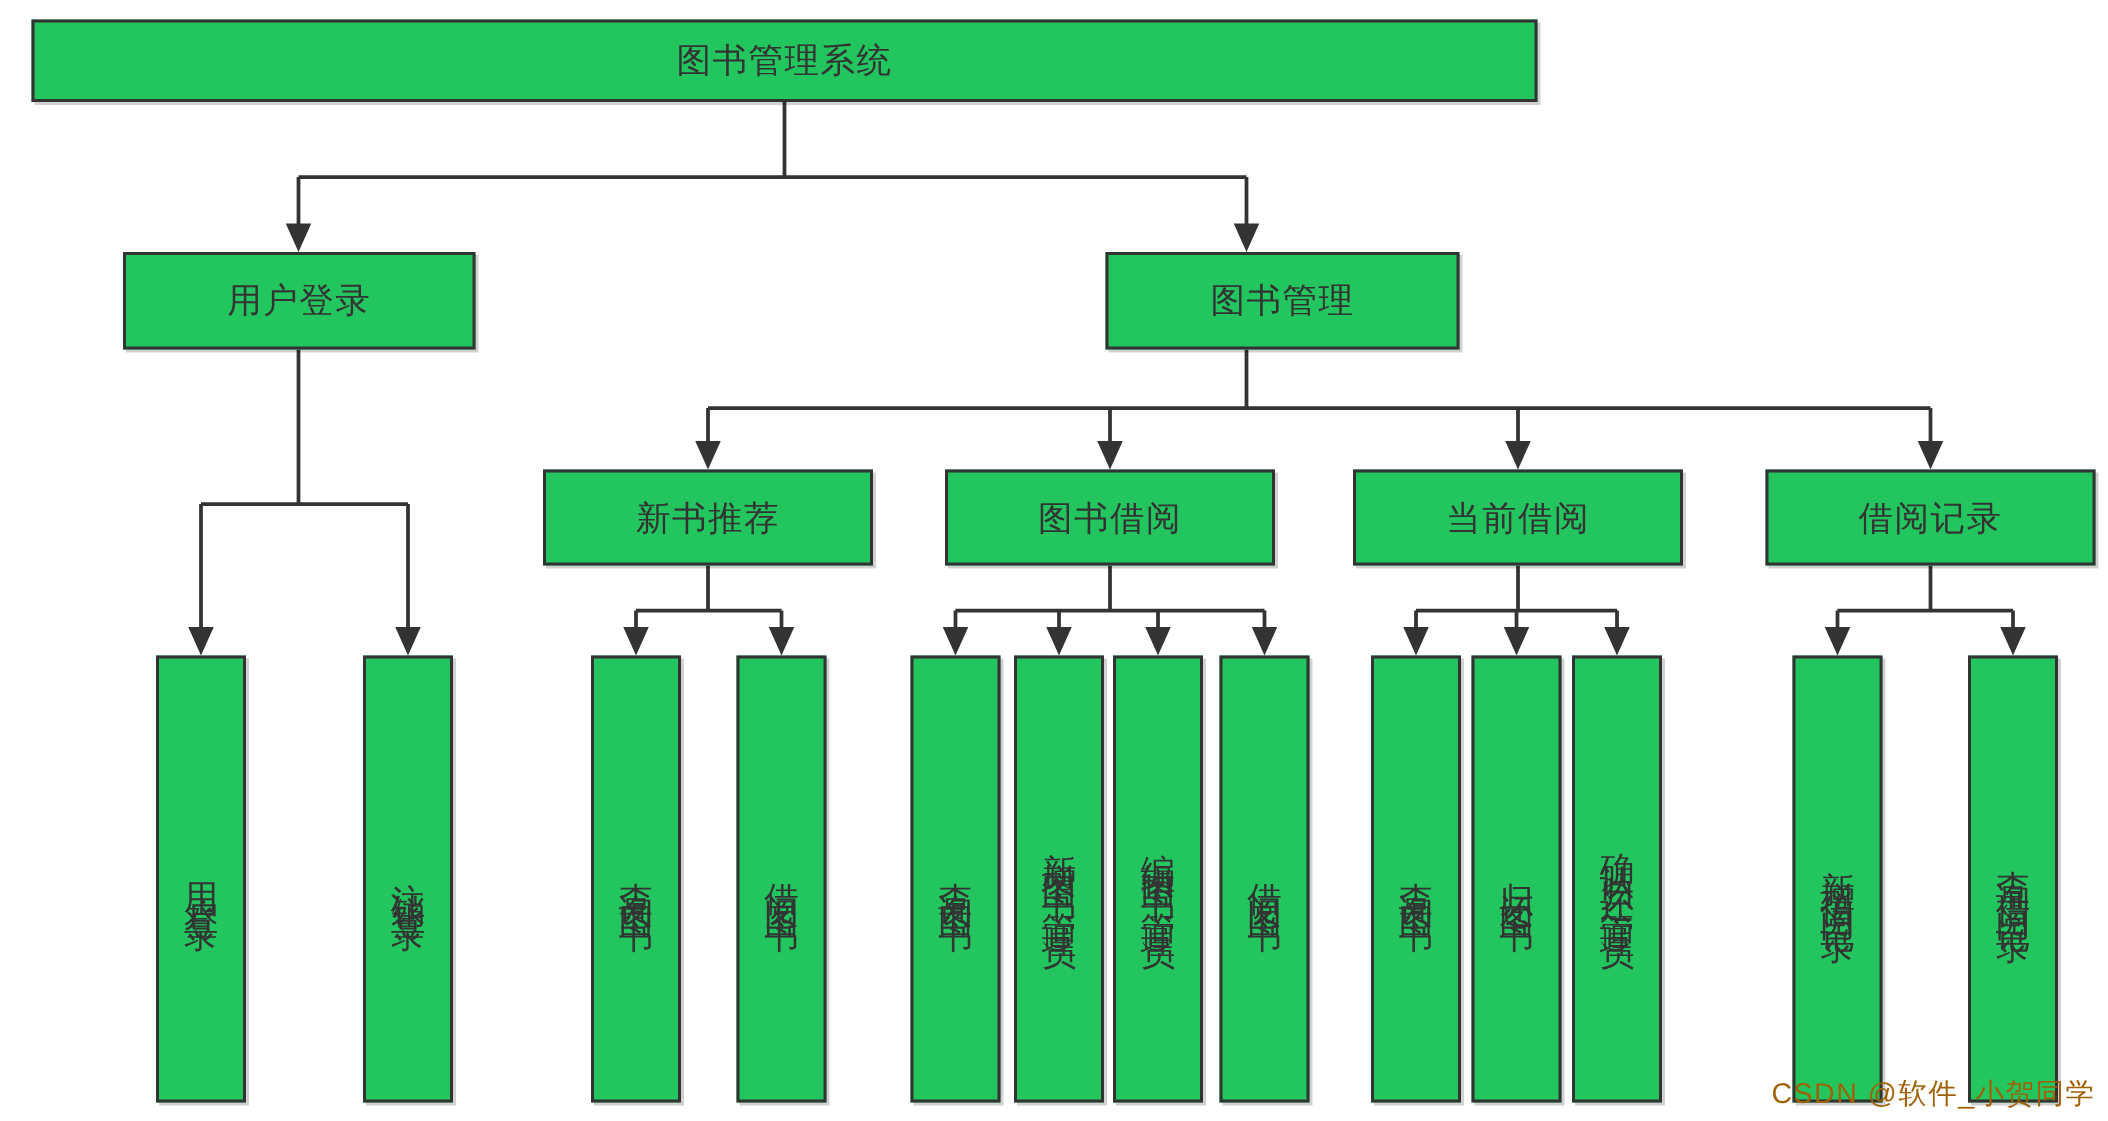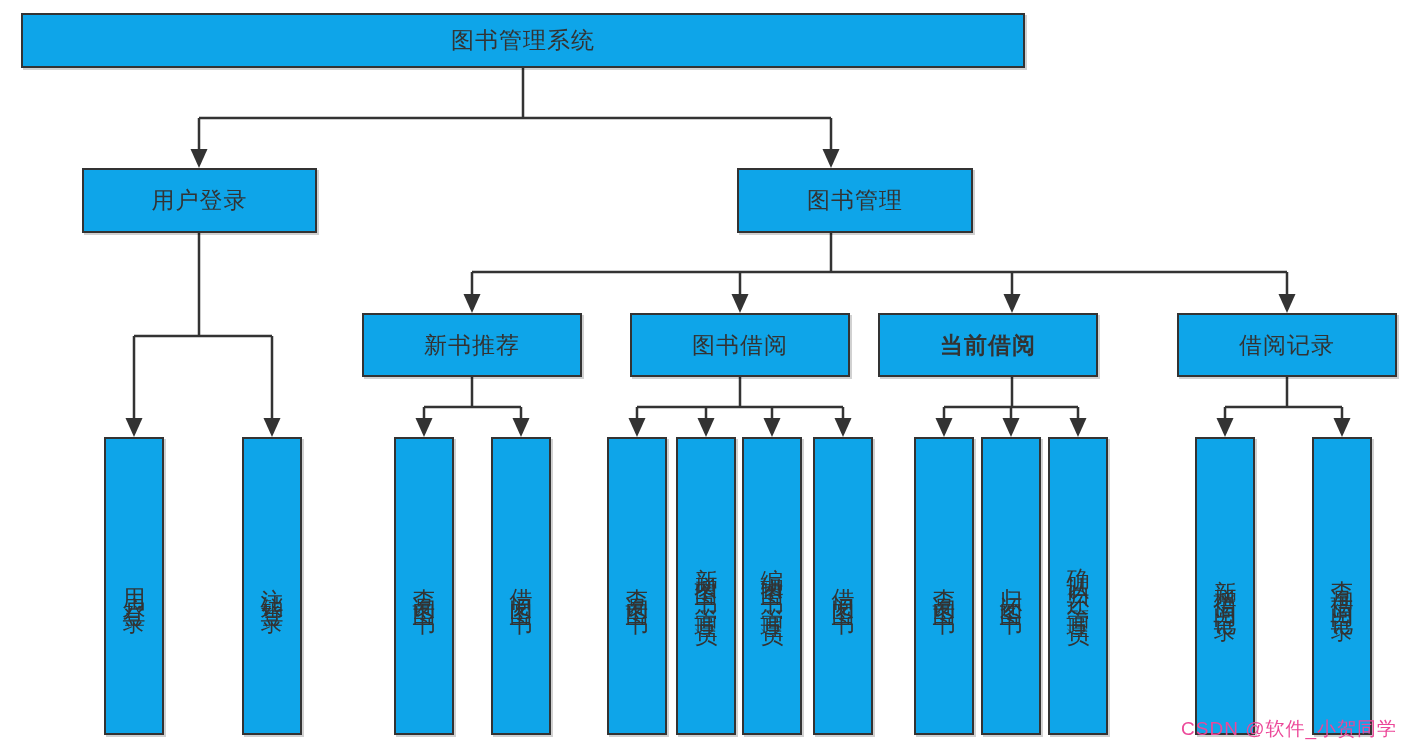--- a/index.html
+++ b/index.html
@@ -24,21 +24,21 @@
   svg.connectors {
     position: absolute;
     left: 0; top: 0;
     width: 1405px;
     height: 747px;
   }
   .node {
     position: absolute;
     box-sizing: border-box;
     border: 2.5px solid #333333;
-    background: #0ea5e9;
+    background: #22c55e;
     display: flex;
     align-items: center;
     justify-content: center;
     box-shadow: 2px 2px 0 rgba(0,0,0,0.18);
   }
   .hlabel {
     font-size: 23px;
     letter-spacing: 1px;
     white-space: nowrap;
   }
@@ -49,21 +49,21 @@
     letter-spacing: 8px;
     line-height: 1;
     white-space: nowrap;
   }
   .root-box   { left: 21px;  top: 13px;  width: 1004px; height: 55px; }
   .l2-user    { left: 82px;  top: 168px; width: 235px;  height: 65px; }
   .l2-book    { left: 713px; top: 168px; width: 236px;  height: 65px; margin-left: 24px; }
   .l3         { top: 313px; width: 220px; height: 64px; }
   .l3-recommend { left: 362px; }
   .l3-borrow    { left: 630px; }
-  .l3-current   { left: 878px; font-weight: bold; }
+  .l3-current   { left: 902px; }
   .l3-records   { left: 1177px; }
   .leaf       { top: 437px; width: 60px; height: 298px; }
   .leaf-1  { left: 104px; }
   .leaf-2  { left: 242px; }
   .leaf-3  { left: 394px; }
   .leaf-4  { left: 491px; }
   .leaf-5  { left: 607px; }
   .leaf-6  { left: 676px; }
   .leaf-7  { left: 742px; }
   .leaf-8  { left: 813px; }
@@ -71,21 +71,21 @@
   .leaf-10 { left: 981px; }
   .leaf-11 { left: 1048px; }
   .leaf-12 { left: 1195px; }
   .leaf-13 { left: 1312px; }
   .watermark {
     position: absolute;
     right: 8px;
     bottom: 5px;
     font-size: 19px;
     letter-spacing: 1px;
-    color: #ec4899;
+    color: #a16207;
     white-space: nowrap;
   }
 </style>
 </head>
 <body>
 
 <div id="stage">
 
   <svg class="connectors" viewBox="0 0 1405 747" xmlns="http://www.w3.org/2000/svg">
 

